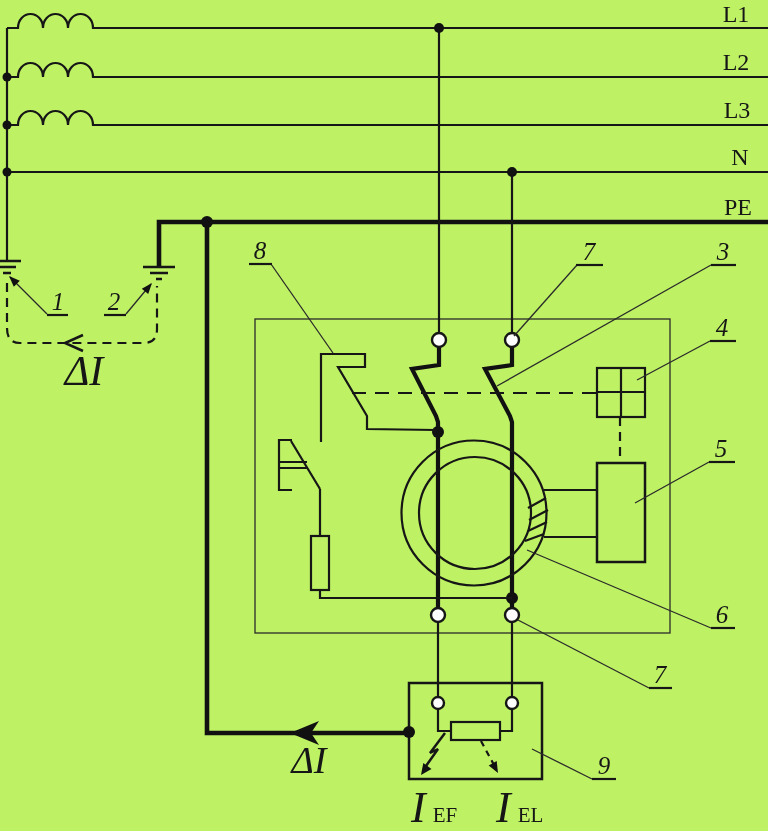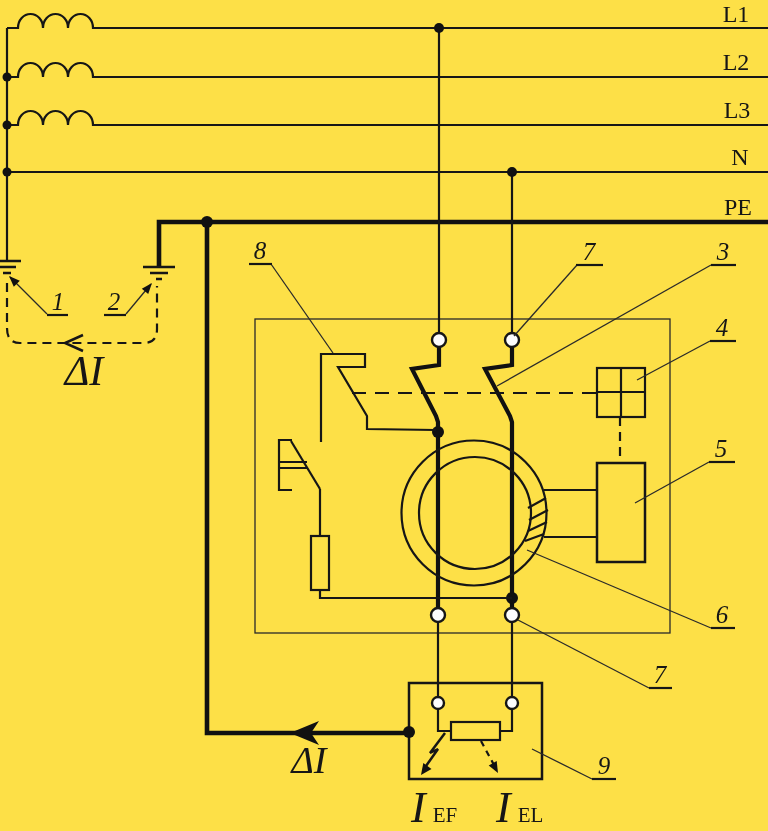--- a/index.html
+++ b/index.html
@@ -1,16 +1,16 @@
 <!DOCTYPE html>
 <html><head>
 <meta charset="utf-8">
 <style>
   html,body{margin:0;padding:0;background:#ffffff;}
-  .stage{width:768px;height:831px;position:relative;background:#fde047;overflow:hidden;}
+  .stage{width:768px;height:831px;position:relative;background:#bef264;overflow:hidden;}
   svg{display:block;}
   text{font-family:"Liberation Serif","DejaVu Serif",serif;fill:#161616;}
   .callout-num{font-size:25px;font-style:italic;}
   .line-label{font-size:24px;}
   .delta{font-size:42px;font-style:italic;}
   .delta-b{font-size:38px;font-style:italic;}
   .cur-sym{font-size:44px;font-style:italic;}
   .cur-sub{font-size:21px;font-style:normal;}
   .thin{stroke:#161616;stroke-width:2.2;fill:none;}
   .hair{stroke:#2a2a2a;stroke-width:1.3;fill:none;}

